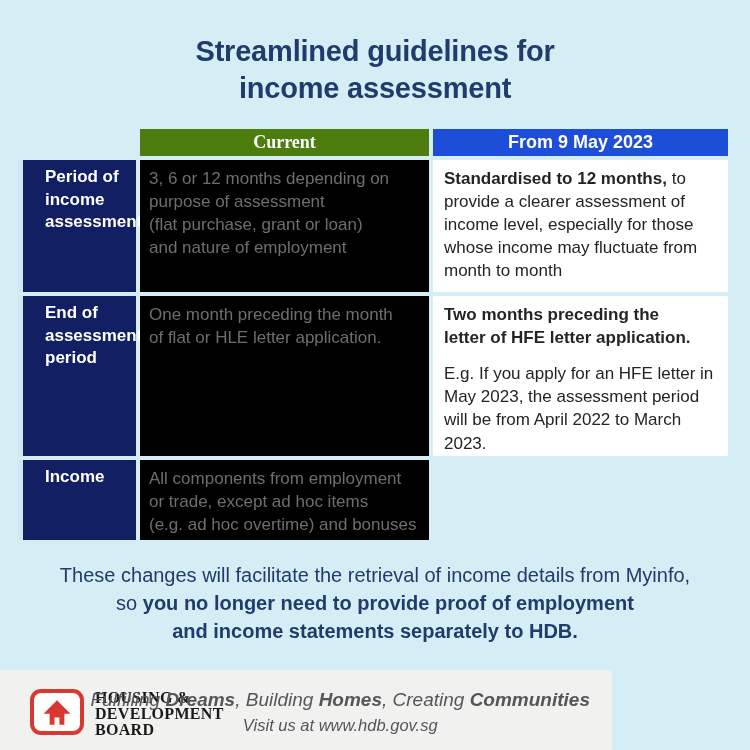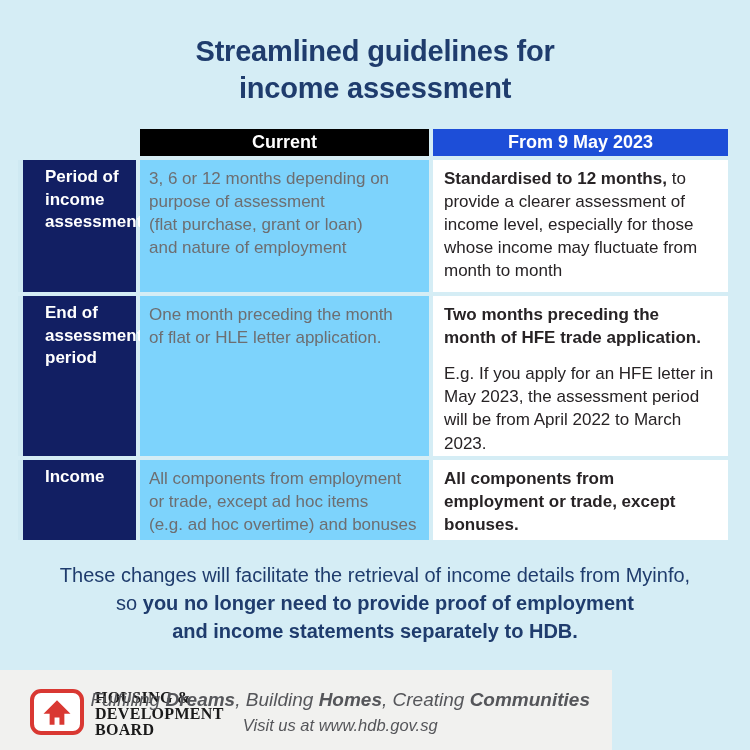--- a/index.html
+++ b/index.html
@@ -20,29 +20,29 @@
     grid-template-columns:113px 289px 295px;
     grid-template-rows:27px 132px 160px 80px;
     gap:4px;
   }
   .cell{box-sizing:border-box;}
   .spacer{background:transparent;}
   .hdr{
     display:flex;align-items:center;justify-content:center;
     color:#ffffff;font-weight:bold;font-size:18px;
   }
-  .hdr-current{background:#000000;}
+  .hdr-current{background:#4d7c0f;font-family:Liberation Serif, serif;}
   .hdr-from{background:#1d4ed8;}
   .lbl{
     background:#121f63;color:#ffffff;font-weight:bold;font-size:17px;
     line-height:1.33;padding:6px 4px 0 22px;white-space:pre-line;
     box-shadow:-5px 0 0 #cfe9f2;
   }
   .cur{
-    background:#7dd3fc;color:#6d6e71;font-size:17px;line-height:1.36;
+    background:#000000;color:#6d6e71;font-size:17px;line-height:1.36;
     padding:7px 2px 0 9px;white-space:pre-line;
   }
   .new{
     background:#ffffff;color:#272325;font-size:17px;line-height:1.36;
     padding:7px 4px 0 11px;
   }
   .new .b{font-weight:bold;white-space:pre-line;}
   .new p{margin:0;}
   .new p.ex{margin-top:13px;}
   
@@ -93,31 +93,28 @@
 and nature of employment</div>
     <div class="cell new"><span class="b">Standardised to 12 months,</span><span> to provide a clearer assessment of income level, especially for those whose income may fluctuate from month to month</span></div>
 
     <div class="cell lbl">End of
 assessment
 period</div>
     <div class="cell cur">One month preceding the month
 of flat or HLE letter application.</div>
     <div class="cell new">
       <p class="b">Two months preceding the
-month of HFE trade application.</p>
+letter of HFE letter application.</p>
       <p class="ex">E.g. If you apply for an HFE letter in May 2023, the assessment period will be from April 2022 to March 2023.</p>
     </div>
 
     <div class="cell lbl">Income</div>
     <div class="cell cur">All components from employment
 or trade, except ad hoc items
 (e.g. ad hoc overtime) and bonuses</div>
-    <div class="cell new"><span class="b">All components from
-employment or trade, except
-bonuses.</span></div>
   </div>
 
   <div class="note">
     <span>These changes will facilitate the retrieval of income details from Myinfo,</span><br>
     <span>so </span><strong>you no longer need to provide proof of employment</strong><br>
     <strong>and income statements separately to HDB.</strong>
   </div>
 
   <div class="footer">
     <div class="logo">

